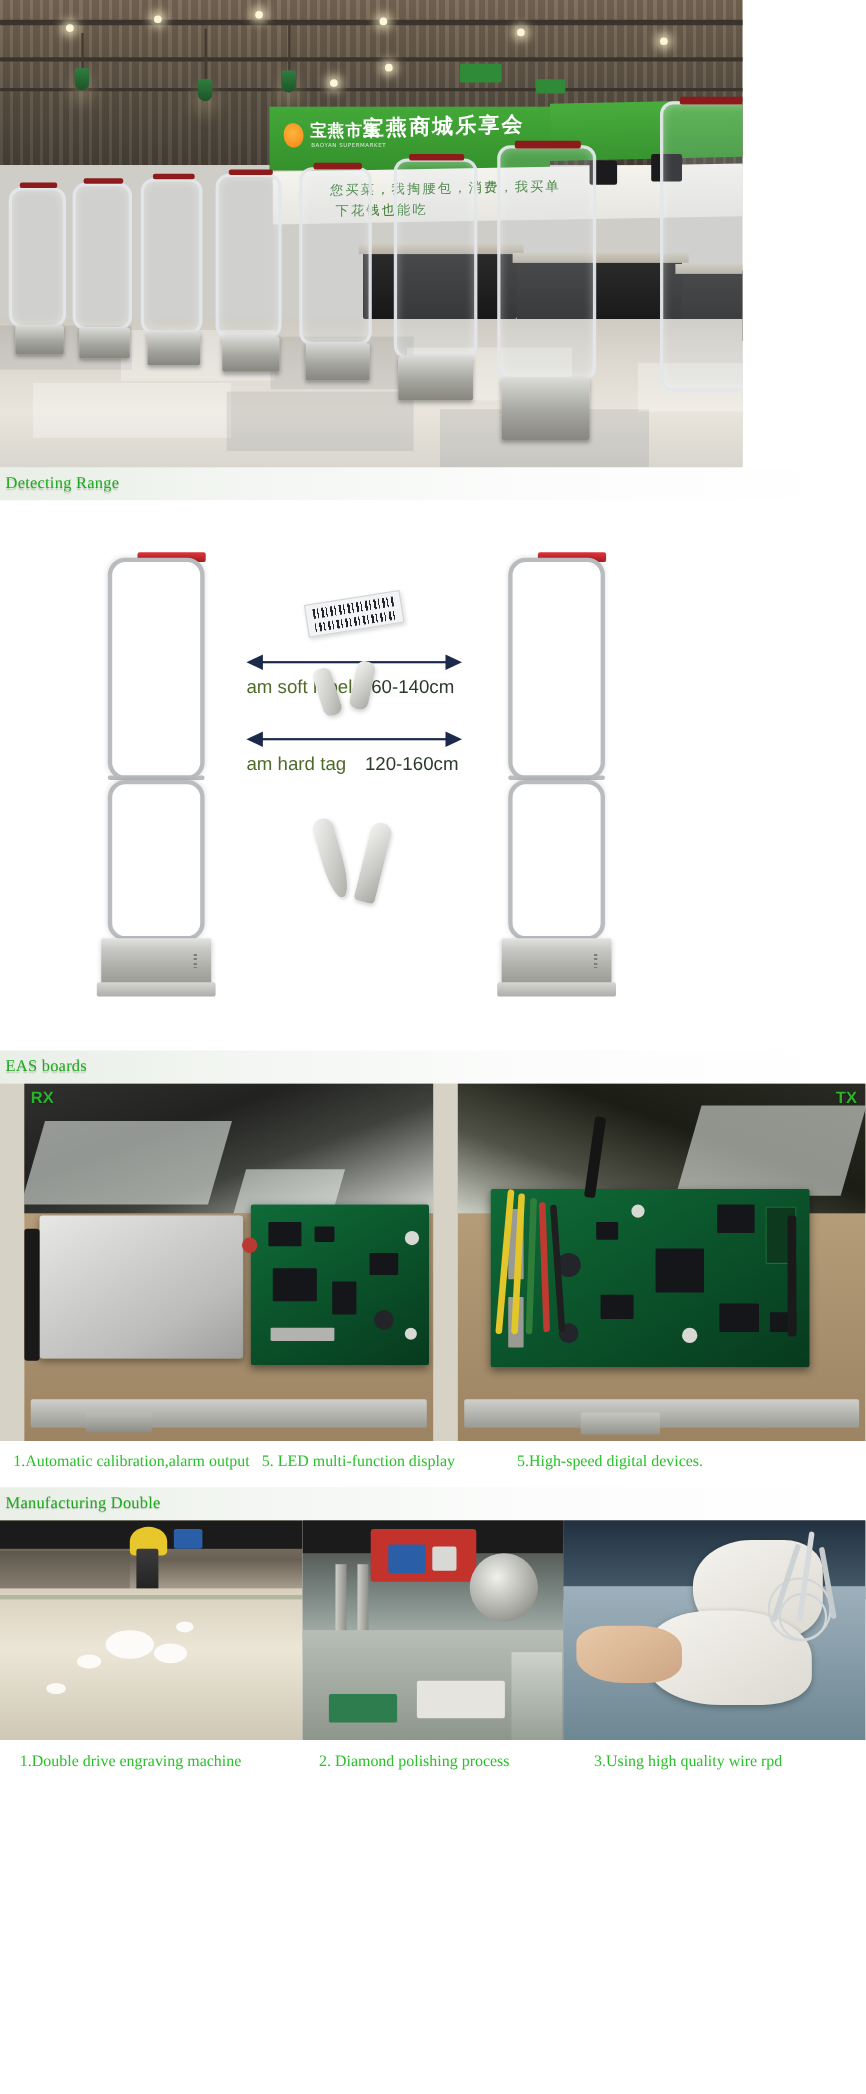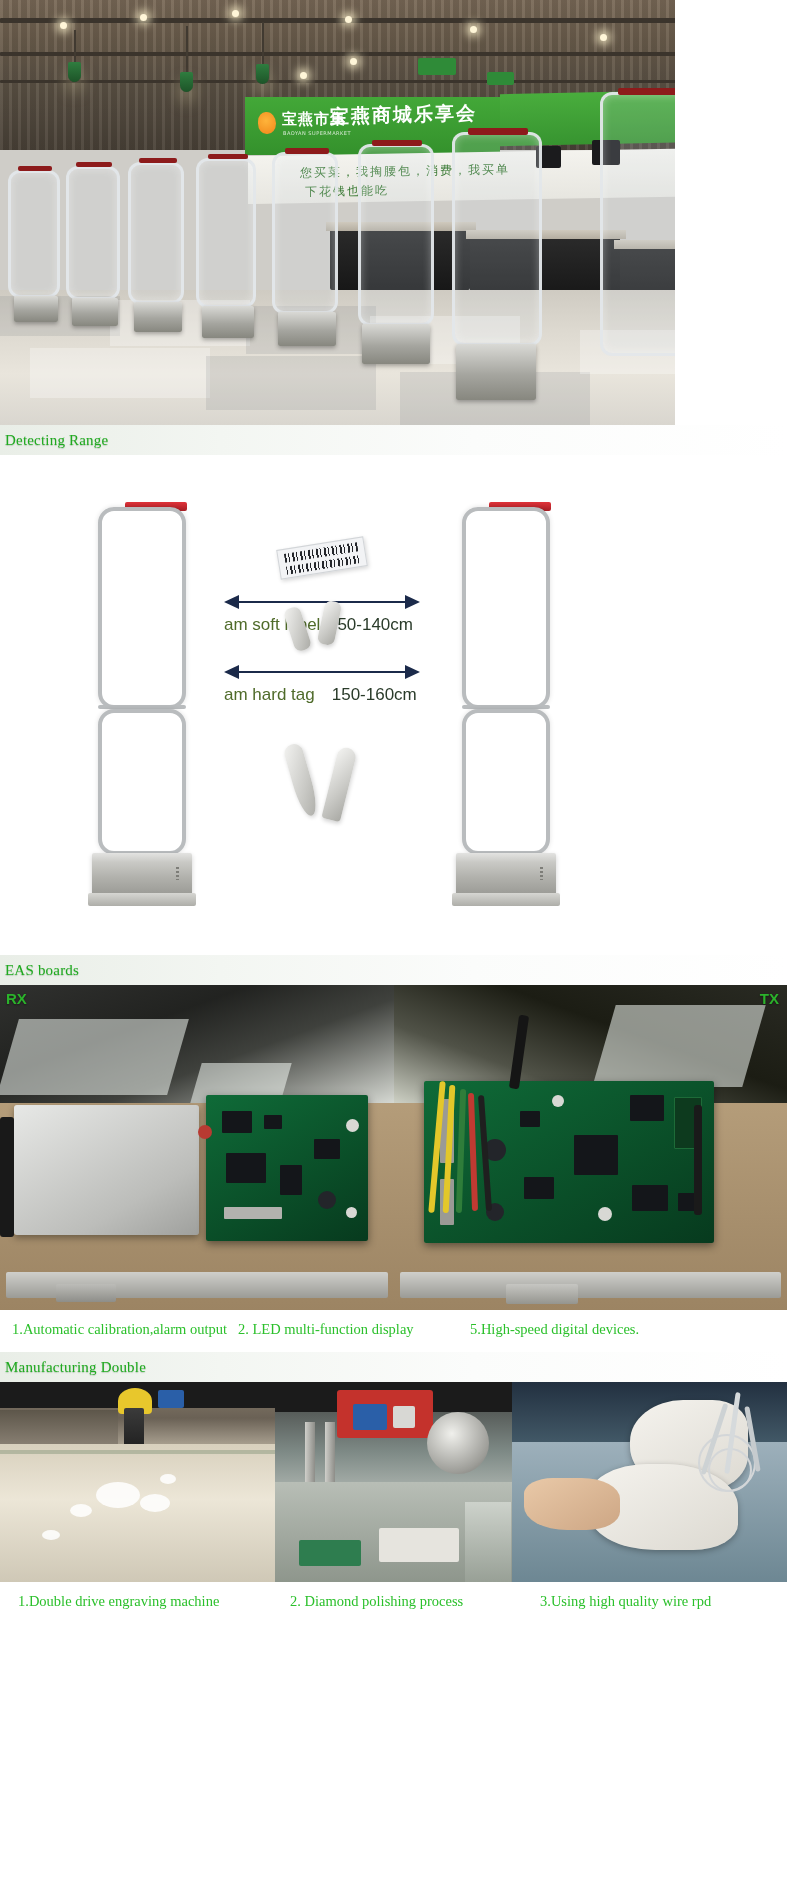--- a/index.html
+++ b/index.html
@@ -125,21 +125,21 @@
 
   
   .htag { position:absolute; background:linear-gradient(120deg,#f4f4f2,#c9c9c5 60%,#a9a9a4);
     box-shadow:1px 2px 4px rgba(0,0,0,.18); }
   .htag.mini { width:17px; height:44px; border-radius:7px; }
   .htag.pen { width:19px; height:74px; border-radius:9px 9px 4px 4px; }
 
   
   .boards { position:relative; width:787px; height:325px; overflow:hidden;
     background:#d7d2c6; display:flex; }
-  .board-half { position:relative; width:50%; height:100%; overflow:hidden; }
+  .board-half { position:relative; width:50%; height:100%; overflow:hidden;margin-left:22px; }
   .bd-wood { position:absolute; left:0; top:0; width:100%; height:100%;
     background:linear-gradient(180deg,#c0a988 0%,#b39b78 40%,#9c8463 100%); }
   .bd-plastic { position:absolute; left:0; top:0; width:100%; height:118px;
     background:linear-gradient(160deg,#2a2c2b 0%,#1b1d1c 35%,#3a3d3a 60%,#d7dbd6 100%);
     opacity:.96; }
   .bd-sheen { position:absolute; background:rgba(240,245,240,.55);
     transform:skewX(-16deg); }
   .bd-case { position:absolute; left:14px; top:120px; width:185px; height:130px;
     background:linear-gradient(150deg,#e7e8e6,#bcbdba 70%,#9fa09d);
     border-radius:3px; box-shadow:0 3px 7px rgba(0,0,0,.35); }
@@ -302,32 +302,32 @@
 
     <div class="softlabel" style="left:278px;top:88px;">
       <div class="bars"></div>
       <div class="bars2"></div>
     </div>
     <div class="arrow-row" style="left:224px;top:138px;width:196px;height:48px;">
       <div class="arrow-head l"></div>
       <div class="arrow-line" style="left:10px;right:10px;"></div>
       <div class="arrow-head r"></div>
       <div class="arrow-cap">
-        <span class="name">am soft label</span><span class="val">50-140cm</span>
+        <span class="name">am soft label</span><span class="val">60-140cm</span>
       </div>
     </div>
 
     <div class="htag mini" style="left:289px;top:152px;transform:rotate(-18deg);"></div>
     <div class="htag mini" style="left:321px;top:146px;transform:rotate(12deg);"></div>
     <div class="arrow-row" style="left:224px;top:208px;width:196px;height:48px;">
       <div class="arrow-head l"></div>
       <div class="arrow-line" style="left:10px;right:10px;"></div>
       <div class="arrow-head r"></div>
       <div class="arrow-cap">
-        <span class="name">am hard tag</span><span class="val">150-160cm</span>
+        <span class="name">am hard tag</span><span class="val">120-160cm</span>
       </div>
     </div>
 
     <div class="htag pen" style="left:292px;top:288px;transform:rotate(-16deg);border-radius:10px 10px 50% 50%;"></div>
     <div class="htag pen" style="left:330px;top:292px;transform:rotate(14deg);border-radius:10px 10px 4px 4px;"></div>
   </div>
 
   <div class="sec-head">
     <span>EAS boards</span>
   </div>
@@ -391,21 +391,21 @@
       <div class="wire" style="left:120px;top:30px;width:10px;height:74px;background:#151515;transform:rotate(8deg);"></div>
       <div class="wire" style="left:300px;top:120px;width:8px;height:110px;background:#1a1a1a;"></div>
 
       <div class="bd-rail"></div>
       <div class="m-part" style="left:112px;bottom:6px;width:72px;height:20px;background:linear-gradient(180deg,#c6c6c2,#95958f);border-radius:2px;"></div>
     </div>
   </div>
 
   <div class="cap-row">
     <div style="left:12px;">1.Automatic calibration,alarm output</div>
-    <div style="left:238px;">2. LED multi-function display</div>
+    <div style="left:238px;">5. LED multi-function display</div>
     <div style="left:470px;">5.High-speed digital devices.</div>
   </div>
 
   <div class="sec-head">
     <span>Manufacturing Double</span>
   </div>
 
   <div class="mfg">
 
     <div class="mfg-cell m1">

